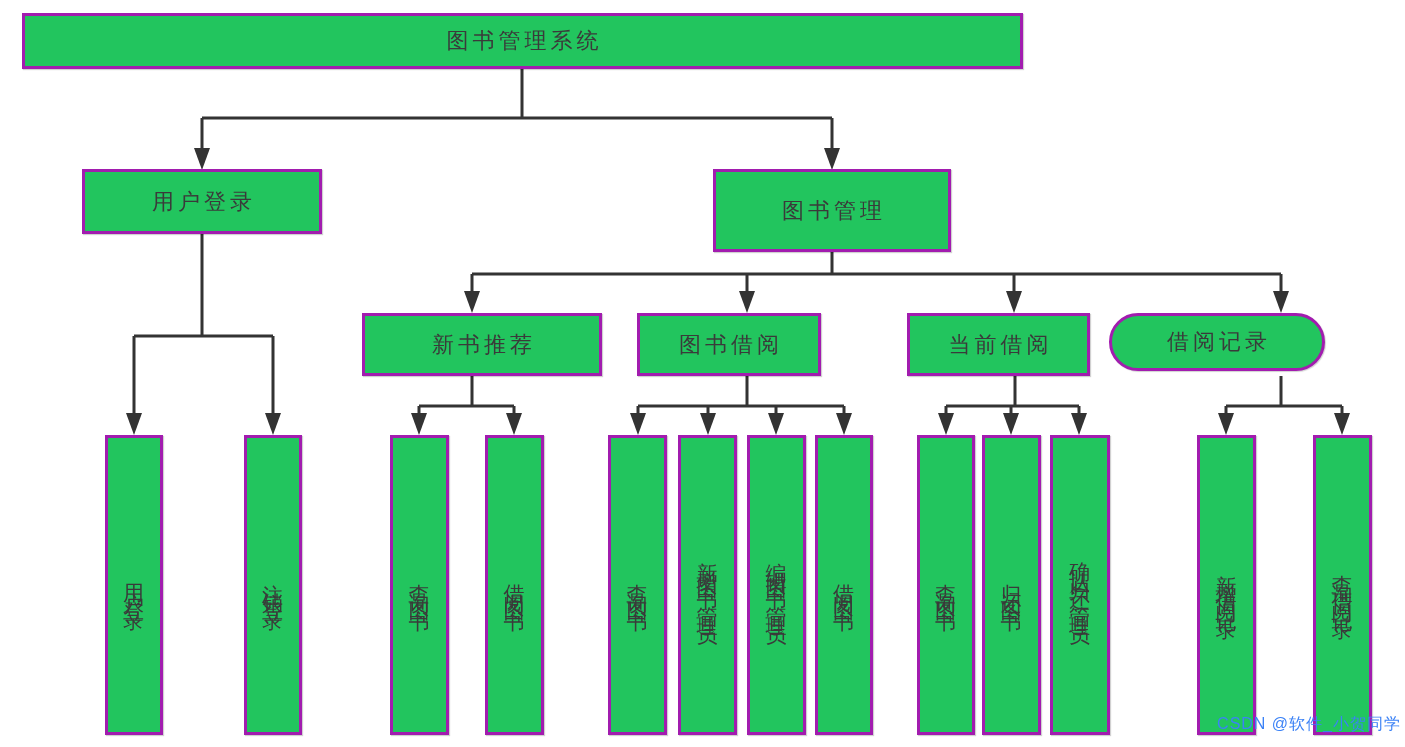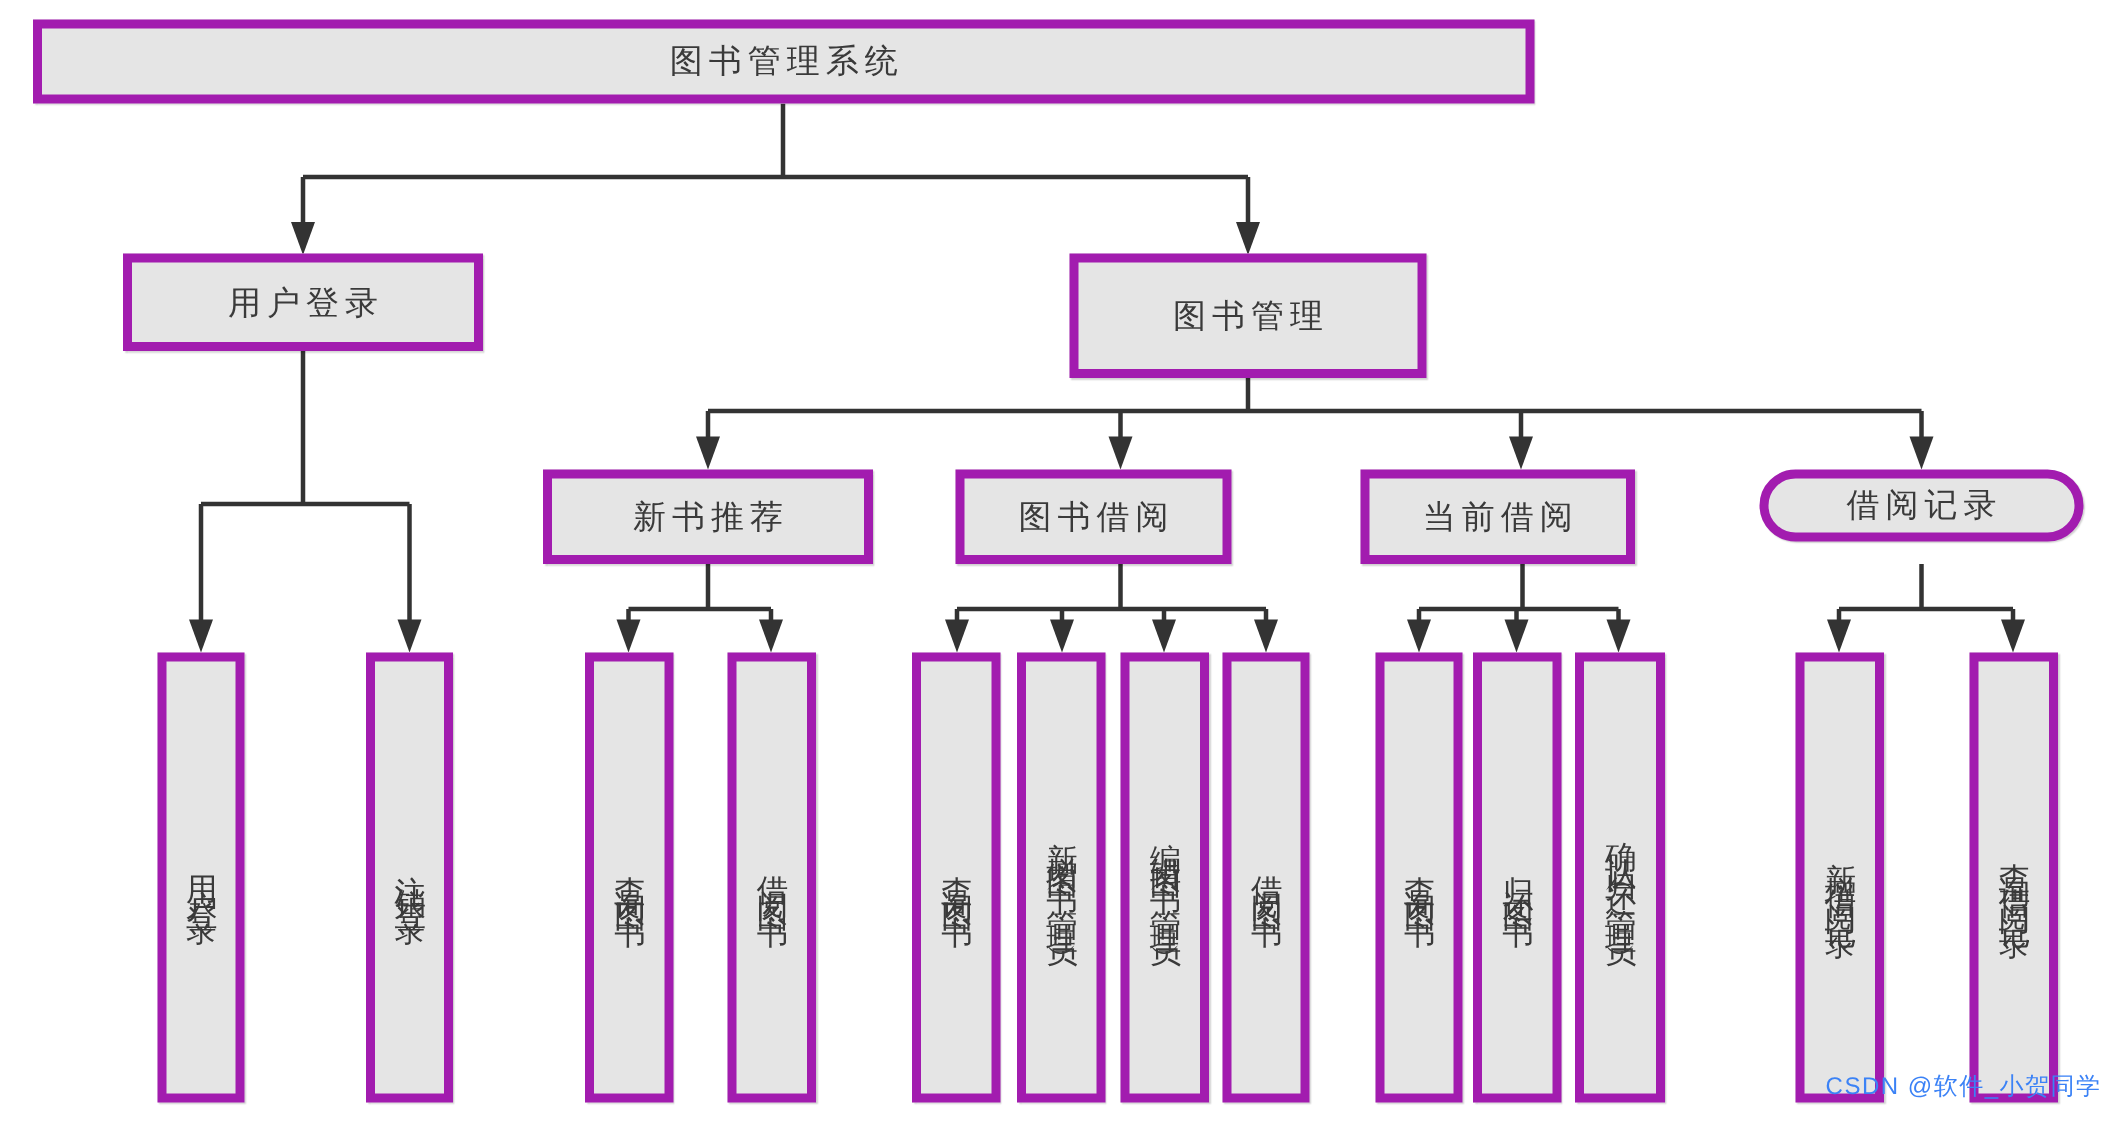--- a/index.html
+++ b/index.html
@@ -9,22 +9,22 @@
     height: 747px;
     background: #ffffff;
     overflow: hidden;
     font-family: "Liberation Sans", "DejaVu Sans", sans-serif;
     color: #3a3a3a;
   }
   .wires { position: absolute; left: 0; top: 0; }
   .node {
     position: absolute;
     box-sizing: border-box;
-    background: #e5e5e5;
-    border: 6px solid #a21caf;
+    background: #22c55e;
+    border: 3px solid #a21caf;
     display: flex;
     align-items: center;
     justify-content: center;
     box-shadow: 1px 1px 1px rgba(0,0,0,0.18);
   }
   .node .hlabel {
     font-size: 22px;
     letter-spacing: 4px;
     text-indent: 4px;
     white-space: nowrap;
@@ -90,30 +90,30 @@
     <span class="hlabel">图书管理系统</span>
   </div>
 
   <div class="node" style="left:82px; top:169px; width:240px; height:65px;">
     <span class="hlabel">用户登录</span>
   </div>
   <div class="node" style="left:713px; top:169px; width:238px; height:83px;">
     <span class="hlabel">图书管理</span>
   </div>
 
-  <div class="node" style="left:362px; top:313px; width:220px; height:63px;">
+  <div class="node" style="left:362px; top:313px; width:240px; height:63px;">
     <span class="hlabel">新书推荐</span>
   </div>
   <div class="node" style="left:637px; top:313px; width:184px; height:63px;">
     <span class="hlabel">图书借阅</span>
   </div>
   <div class="node" style="left:907px; top:313px; width:183px; height:63px;">
     <span class="hlabel">当前借阅</span>
   </div>
-  <div class="node" style="left:1173px; top:313px; width:216px; height:48px;border-radius:30px;">
+  <div class="node" style="left:1109px; top:313px; width:216px; height:58px;border-radius:30px;">
     <span class="hlabel">借阅记录</span>
   </div>
 
   <div class="node" style="left:105px; top:435px; width:58px; height:300px;">
     <span class="vlabel">用户登录</span>
   </div>
   <div class="node" style="left:244px; top:435px; width:58px; height:300px;">
     <span class="vlabel">注销登录</span>
   </div>
 

